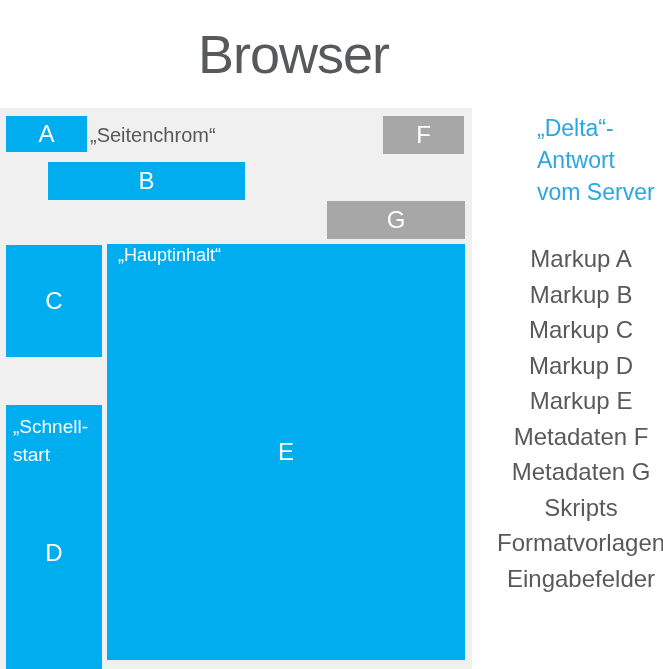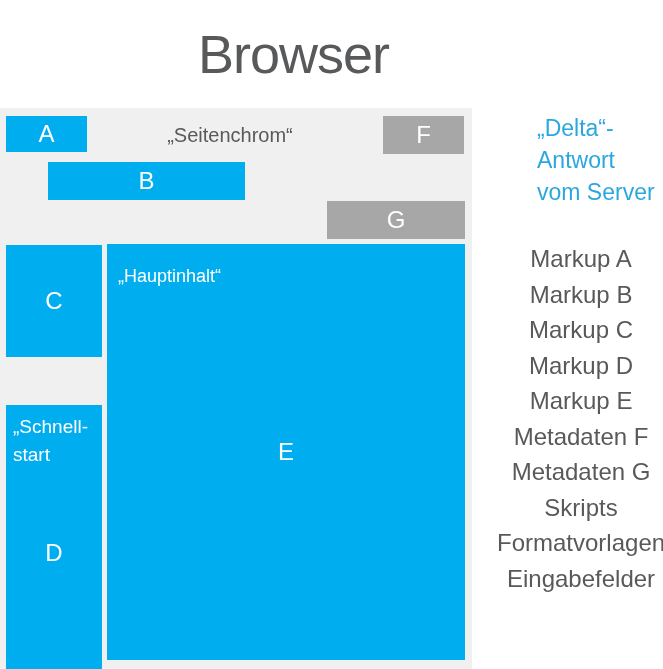--- a/index.html
+++ b/index.html
@@ -43,32 +43,32 @@
   .box-a { left: 6px;   top: 8px;   width: 81px;  height: 36px; }
   .box-f { left: 383px; top: 8px;   width: 81px;  height: 38px; }
   .box-b { left: 48px;  top: 54px;  width: 197px; height: 38px; }
   .box-g { left: 327px; top: 93px;  width: 138px; height: 38px; }
   .box-c { left: 6px;   top: 137px; width: 96px;  height: 112px; }
   .box-d { left: 6px;   top: 257px; width: 96px;  height: 295px; margin-top: 40px; }
   .box-e { left: 107px; top: 136px; width: 358px; height: 416px; }
 
   .chrome-caption {
     position: absolute; left: 90px; top: 10px; width: 280px;
-    text-align: center;
+    text-align: left;
     font-size: 20px; line-height: 34px;
     color: var(--text_gray);
   }
 
   .d-caption {
     position: absolute; left: 7px; top: 8px;
     font-size: 19px; line-height: 28px;
     color: #ffffff; text-align: left;
   }
   .e-caption {
-    position: absolute; left: 11px; top: 22px;
+    position: absolute; left: 11px; top: 1px;
     font-size: 18px;
     color: #ffffff;
   }
 
   .legend-heading {
     position: absolute; left: 497px; top: 112px;
     font-size: 23px; line-height: 32px;
     color: var(--heading_blue);
     margin-left: 40px;
   }

